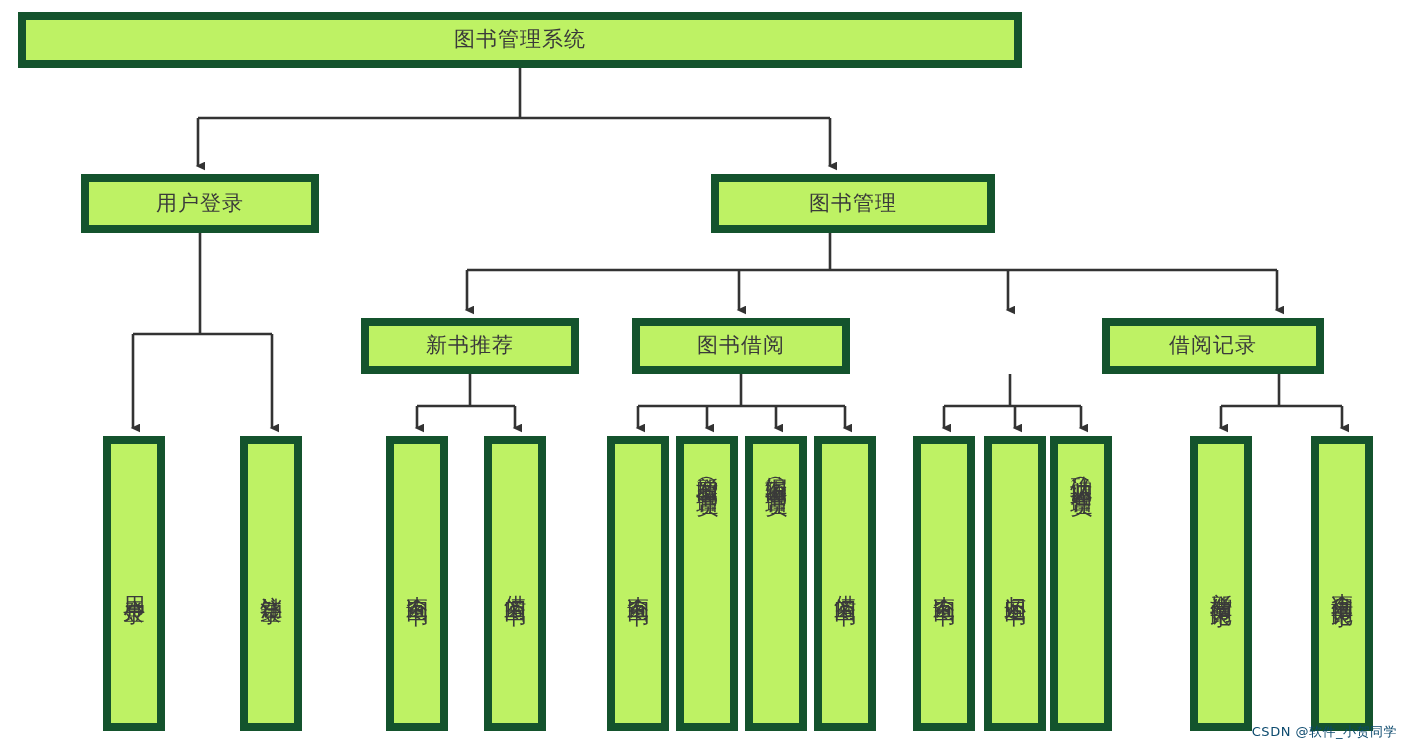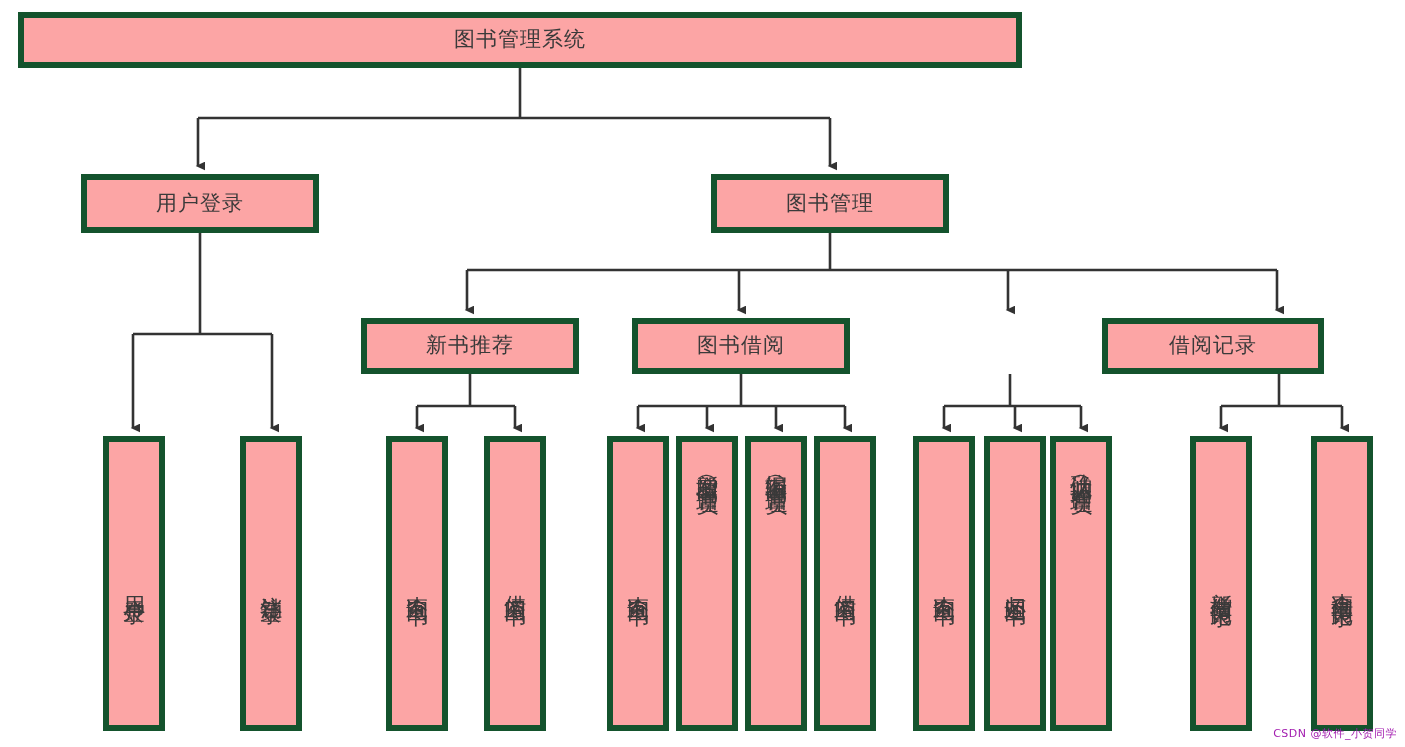--- a/index.html
+++ b/index.html
@@ -16,22 +16,22 @@
   }
   svg.wires{
     position:absolute;
     left:0;top:0;
     width:1405px;height:747px;
     pointer-events:none;
   }
   .node{
     position:absolute;
     box-sizing:border-box;
-    background:#fca5a5;
-    border:6px solid #14532d;
+    background:#bef264;
+    border:8px solid #14532d;
     display:flex;
     align-items:center;
     justify-content:center;
     text-align:center;
     color:#3a3a3a;
   }
   .node.h{
     font-size:21px;
     line-height:1.2;
     letter-spacing:1px;
@@ -51,22 +51,22 @@
     white-space:nowrap;
   }
   .node.v.mid{
     align-items:center;
     padding-top:0;
   }
   .watermark{
     position:absolute;
     right:8px;
     bottom:6px;
-    font-size:11px;
-    color:#a21caf;
+    font-size:13px;
+    color:#0c4a6e;
     letter-spacing:0.5px;
     white-space:nowrap;
   }
 </style>
 </head>
 <body>
 
 <div id="stage">
 
   <svg class="wires" viewBox="0 0 1405 747">
@@ -119,21 +119,21 @@
     </g>
   </svg>
 
   <div class="node h" style="left:18px;top:12px;width:1004px;height:56px;">
     <span>图书管理系统</span>
   </div>
 
   <div class="node h" style="left:81px;top:174px;width:238px;height:59px;">
     <span>用户登录</span>
   </div>
-  <div class="node h" style="left:711px;top:174px;width:238px;height:59px;">
+  <div class="node h" style="left:711px;top:174px;width:284px;height:59px;">
     <span>图书管理</span>
   </div>
 
   <div class="node h" style="left:632px;top:318px;width:218px;height:56px;">
     <span>图书借阅</span>
   </div>
   <div class="node h" style="left:361px;top:318px;width:218px;height:56px;">
     <span>新书推荐</span>
   </div>
   <div class="node h" style="left:1102px;top:318px;width:222px;height:56px;">

